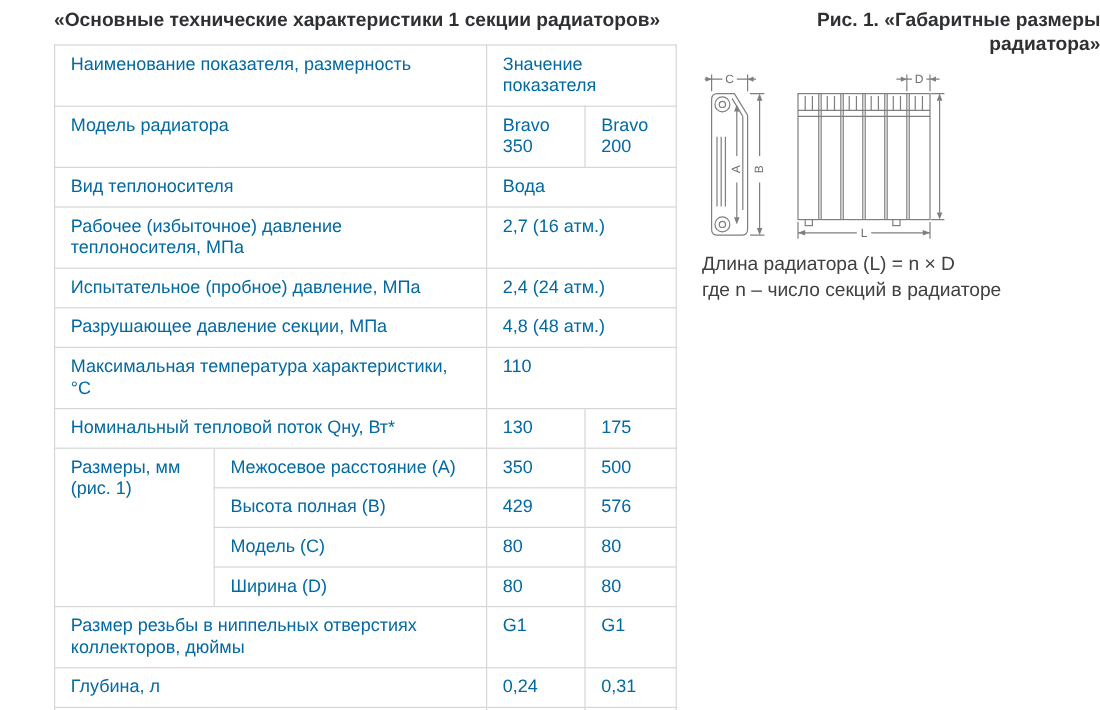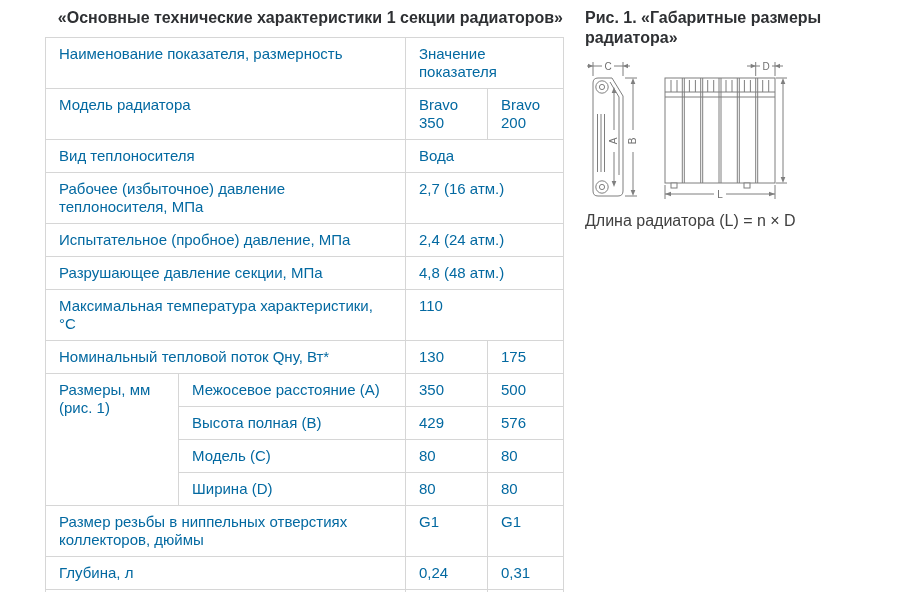--- a/index.html
+++ b/index.html
@@ -5,23 +5,23 @@
   html, body { margin:0; padding:0; background:#ffffff; }
   body {
     width:917px; height:592px; overflow:hidden;
     font-family:"Liberation Sans", "DejaVu Sans", sans-serif;
     color:#3c4146;
   }
   .page { display:flex; padding:8px 0 0 45px; box-sizing:border-box; }
   .left-col { width:518px; flex:0 0 518px; }
   .tbl-title, .fig-title {
     font-size:16px; font-weight:bold; color:#2e3033;
-    line-height:20px; margin:0 0 9px 0;
-  }
-  .tbl-title { text-align:right; }
+    line-height:20px; margin:0 0 9px 0;text-align:right;
+  }
+  .tbl-title { text-align:left; }
   table.specs {
     border-collapse:collapse; table-layout:fixed; width:518px;
     background:#ffffff;
   }
   table.specs td {
     border:1px solid #d6d6d6;
     vertical-align:top;
     padding:7px 13px;
     font-size:15px; line-height:18px;
     color:#0369a1;
@@ -220,16 +220,17 @@
         <line class="ln" x1="78" y1="136" x2="127" y2="136"></line>
         <line class="ln" x1="139" y1="136" x2="188" y2="136"></line>
         <path class="arr" d="M78,136 L84,133.7 L84,138.3 Z"></path>
         <path class="arr" d="M188,136 L182,133.7 L182,138.3 Z"></path>
         <text class="dimlabel" x="133" y="139.5" text-anchor="middle">L</text>
       </g>
     </svg>
 
     <div class="fig-caption">
       <div>Длина радиатора (L) = n × D</div>
+      <div>где n – число секций в радиаторе</div>
     </div>
   </div>
 
 </div>
 
 </body></html>

